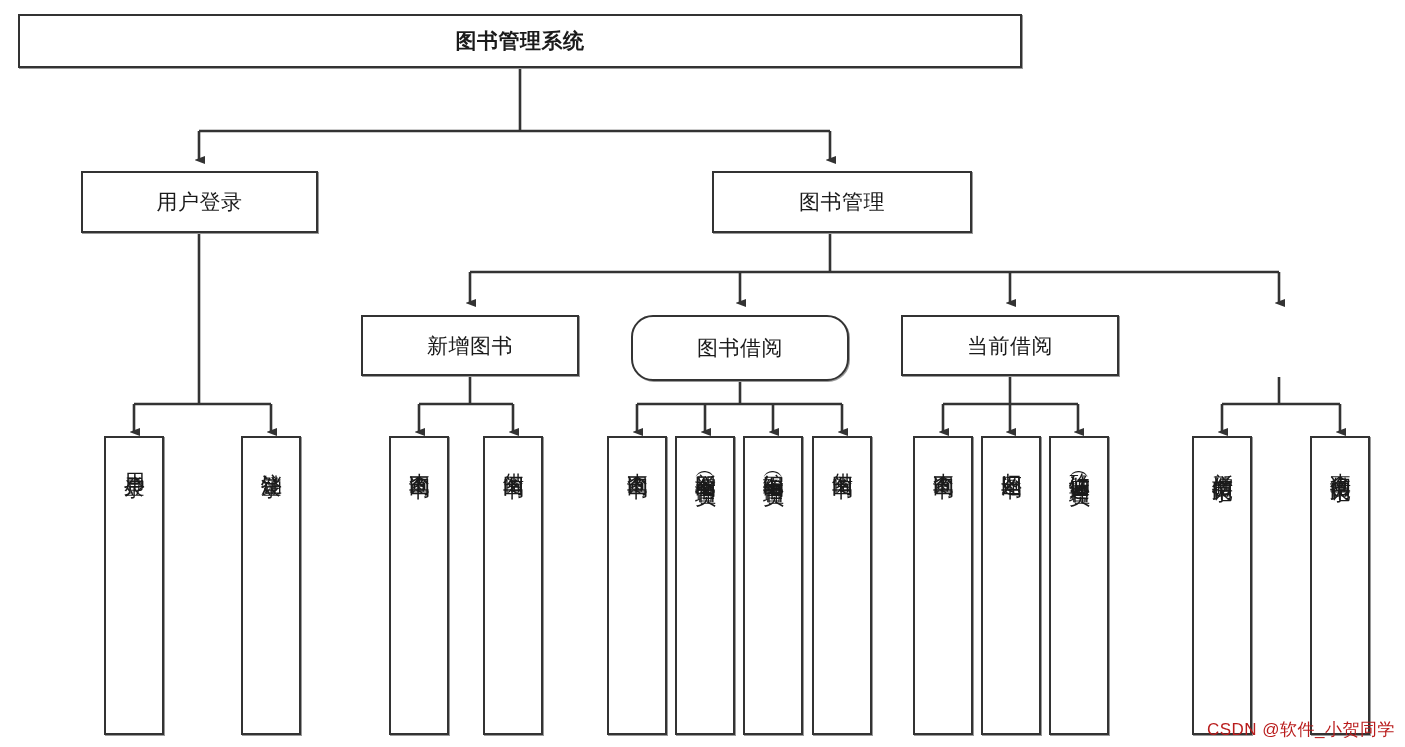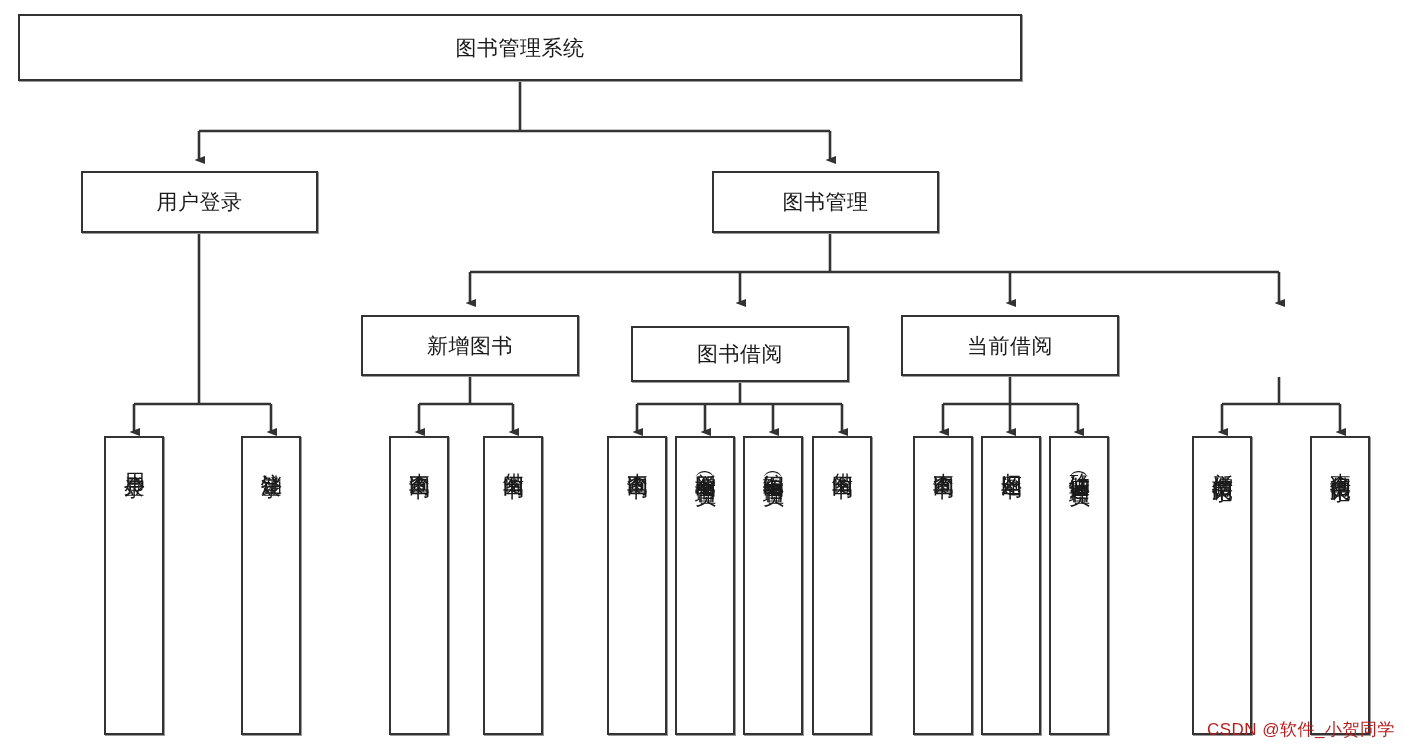--- a/index.html
+++ b/index.html
@@ -111,35 +111,35 @@
       <path d="M1010,404 L1010,432" marker-end="url(#arrow)"></path>
       <path d="M1078,404 L1078,432" marker-end="url(#arrow)"></path>
 
       <path d="M1279,377 L1279,404"></path>
       <path d="M1222,404 L1340,404"></path>
       <path d="M1222,404 L1222,432" marker-end="url(#arrow)"></path>
       <path d="M1340,404 L1340,432" marker-end="url(#arrow)"></path>
     </g>
   </svg>
 
-  <div class="node horiz" style="left:18px; top:14px; width:1004px; height:67px;">
+  <div class="node horiz" style="left:18px; top:14px; width:1004px; height:54px;font-weight:bold;">
     <span>图书管理系统</span>
   </div>
 
   <div class="node horiz" style="left:81px; top:171px; width:237px; height:62px;">
     <span>用户登录</span>
   </div>
-  <div class="node horiz" style="left:712px; top:171px; width:227px; height:62px;">
+  <div class="node horiz" style="left:712px; top:171px; width:260px; height:62px;">
     <span>图书管理</span>
   </div>
 
   <div class="node horiz" style="left:361px; top:315px; width:218px; height:61px;">
     <span>新增图书</span>
   </div>
-  <div class="node horiz" style="left:631px; top:326px; width:218px; height:56px;">
+  <div class="node horiz" style="left:631px; top:315px; width:218px; height:66px;border-radius:22px;">
     <span>图书借阅</span>
   </div>
   <div class="node horiz" style="left:901px; top:315px; width:218px; height:61px;text-align:right;">
     <span>当前借阅</span>
   </div>
 
   <div class="node vert" style="left:104px; top:436px; width:60px; height:299px;">
     <span class="vlabel">用户登录</span>
   </div>
   <div class="node vert" style="left:241px; top:436px; width:60px; height:299px;">

